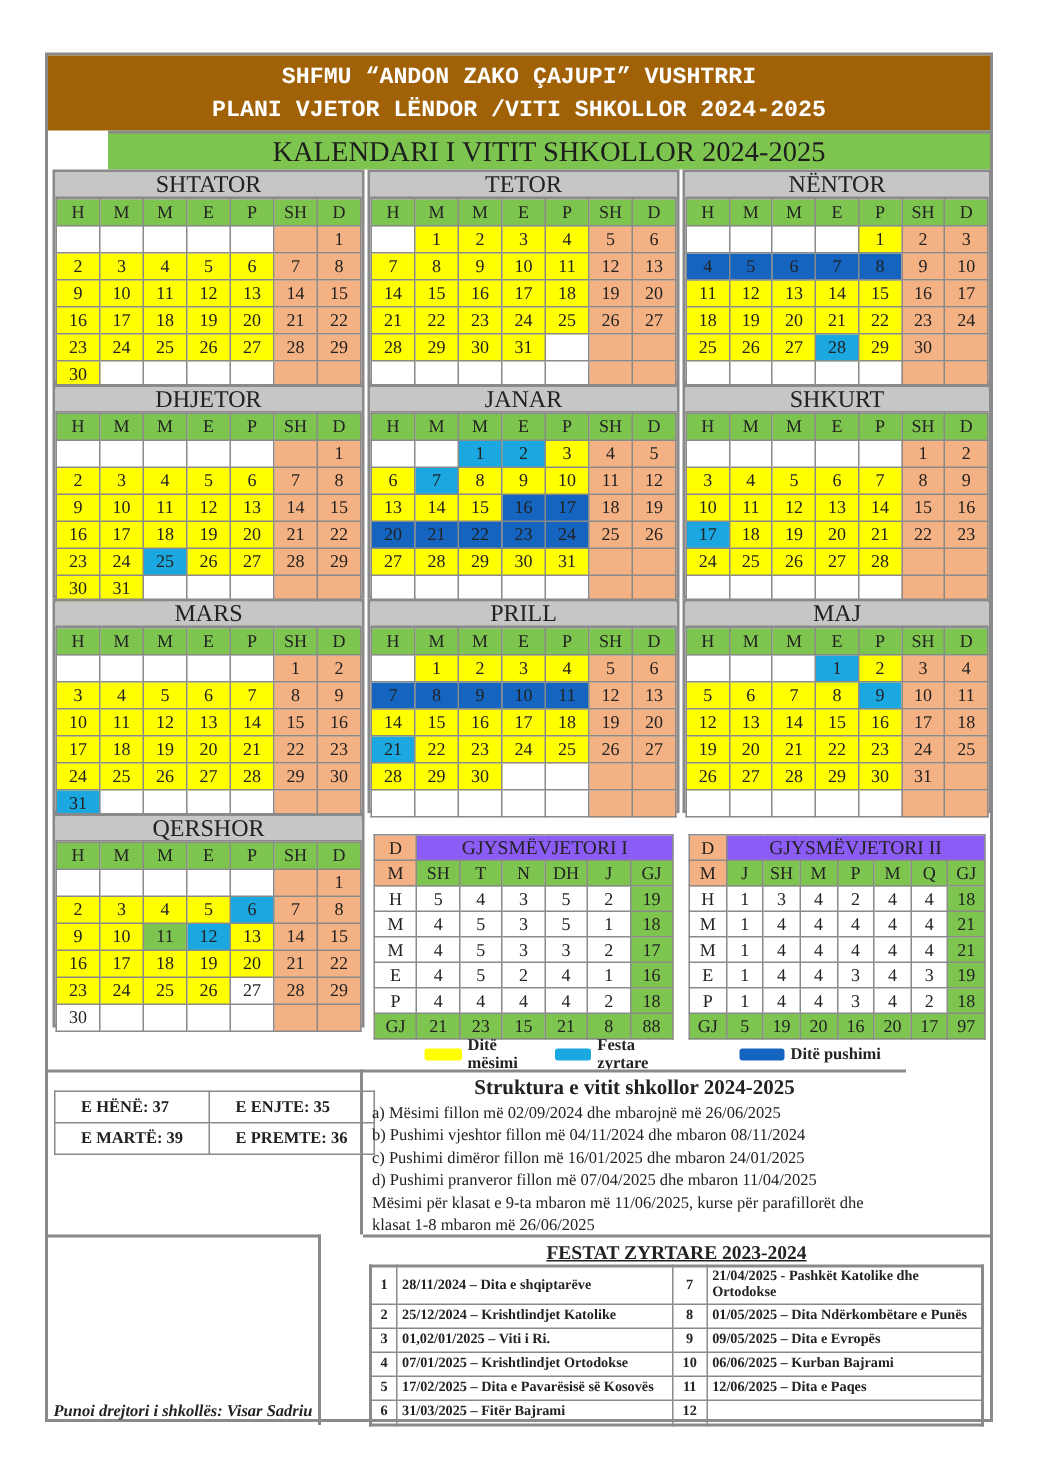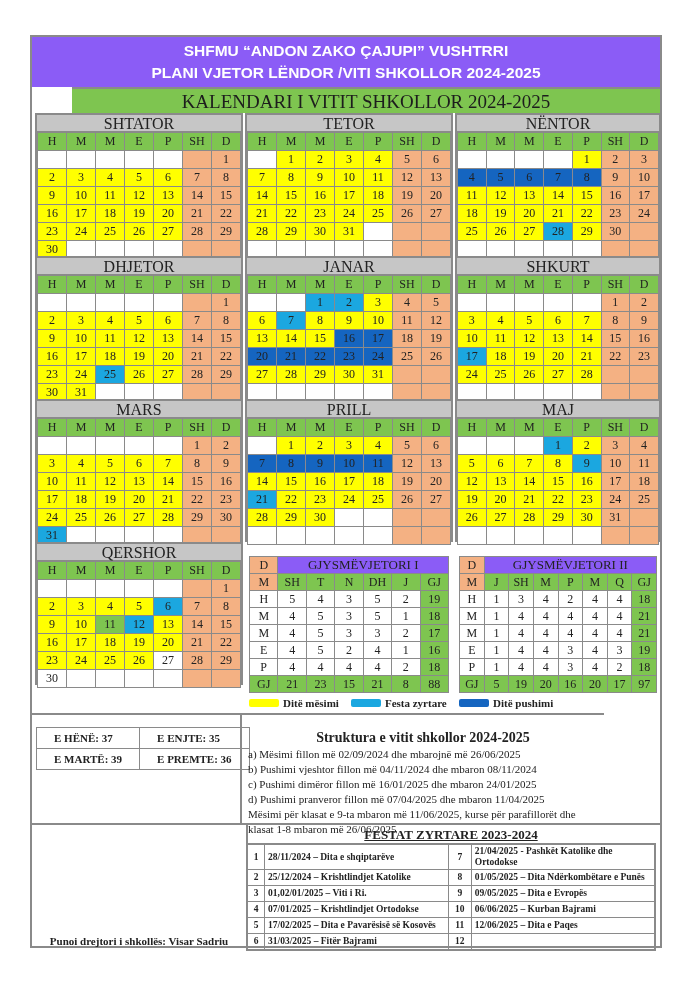--- a/index.html
+++ b/index.html
@@ -1,46 +1,46 @@
 <!DOCTYPE html>
 <html><head>
 <meta charset="utf-8">
 <style>
   html,body{margin:0;padding:0;background:#fff;}
   body{width:696px;height:983px;position:relative;font-family:"Liberation Serif",serif;color:#222;}
   .frame{position:absolute;left:30px;top:35px;width:632px;height:913px;border:2px solid #8a8a8a;box-sizing:border-box;background:#fff;}
-  .hdr{background:#8b5cf6;color:#fff;font-family:Liberation Sans, sans-serif;font-weight:bold;text-align:center;height:50px;font-size:15.5px;line-height:22px;padding-top:3px;box-sizing:border-box;}
+  .hdr{background:#a16207;color:#fff;font-family:Liberation Mono, monospace;font-weight:bold;text-align:center;height:50px;font-size:15.5px;line-height:22px;padding-top:3px;box-sizing:border-box;}
   .green-title{background:#7ec550;text-align:center;font-size:19px;height:24px;line-height:25px;color:#1d1d1d;border-top:2px solid #8a8a8a;margin-left:40px;}
   .cal-grid{display:grid;grid-template-columns:210px 210px 208px;position:absolute;left:2px;top:76px;}
   .month{border:2px solid #8a8a8a;margin:0 1px;box-sizing:border-box;height:143px;}
   .month .mname{background:#c6c6c6;text-align:center;font-size:16px;height:16px;line-height:17px;border-bottom:1px solid #8a8a8a;}
   table.days{border-collapse:collapse;width:100%;table-layout:fixed;}
   table.days td{border:1px solid #8a8a8a;height:17px;text-align:center;font-size:12px;padding:0;line-height:17px;}
   table.days tr.dow td{background:#7ec550;}
   .c-w{background:#fff;}
   .c-y{background:#ffff00;}
   .c-o{background:#f4b183;}
   .c-l{background:#1ba7e0;}
   .c-d{background:#1565c0;}
   .c-g{background:#7ec550;}
   .sem-wrap{padding:14px 4px 0 4px;}
   table.sem{border-collapse:collapse;width:100%;table-layout:fixed;}
   table.sem td{border:1px solid #8a8a8a;text-align:center;font-size:12px;height:16px;line-height:16px;padding:0;}
   .sem .hd{background:#f4b183;}
   .sem .gn{background:#7ec550;}
   .sem .title{font-size:13px;background:#8b5cf6;}
-  .legend{font-family:"Liberation Serif",serif;font-weight:bold;font-size:11px;display:flex;align-items:center;gap:4px;height:16px;margin-top:2px;}
+  .legend{font-family:"Liberation Serif",serif;font-weight:bold;font-size:11px;display:flex;align-items:center;gap:4px;height:16px;margin-top:2px;margin-left:34px;}
   .sw{display:inline-block;width:30px;height:8px;border-radius:2px;}
   .bottom{position:absolute;left:0;top:676px;width:628px;}
   .stats{position:absolute;left:0;top:0;width:210px;height:110px;border-right:2px solid #8a8a8a;border-top:2px solid #8a8a8a;box-sizing:border-box;}
   table.st{border-collapse:collapse;position:absolute;left:4px;top:12px;width:202px;}
   table.st td{border:1px solid #8a8a8a;font-weight:bold;font-size:11px;height:20px;padding:0 17px;white-space:nowrap;}
-  .struct{position:absolute;left:210px;top:0;width:362px;height:110px;border-top:2px solid #8a8a8a;box-sizing:border-box;padding:14px 6px;font-size:11px;line-height:15px;}
+  .struct{position:absolute;left:210px;top:0;width:362px;height:110px;border-top:2px solid #8a8a8a;box-sizing:border-box;padding:2px 6px;font-size:11px;line-height:15px;}
   .struct h3{margin:0;text-align:center;font-size:14px;line-height:18px;}
-  .sign{position:absolute;left:0;top:110px;width:216px;height:127px;border-right:2px solid #8a8a8a;border-top:2px solid #8a8a8a;box-sizing:border-box;}
+  .sign{position:absolute;left:0;top:110px;width:182px;height:127px;border-right:2px solid #8a8a8a;border-top:2px solid #8a8a8a;box-sizing:border-box;font-style:italic;}
   .sign div{position:absolute;bottom:3px;left:0;right:0;text-align:center;font-weight:bold;font-size:11px;}
   .fest{position:absolute;left:210px;top:110px;width:418px;height:127px;border-top:2px solid #8a8a8a;box-sizing:border-box;padding:2px 4px;}
   .fest h3{margin:0;text-align:center;font-size:13px;line-height:16px;text-decoration:underline;}
   table.ft{border-collapse:collapse;width:100%;table-layout:fixed;border:2px solid #8a8a8a;}
   table.ft td{border:1px solid #8a8a8a;font-weight:bold;font-size:9.5px;line-height:11px;padding:1px 3px;height:13px;}
   table.ft td.n{text-align:center;width:10px;}
 </style>
 </head>
 <body>
 

